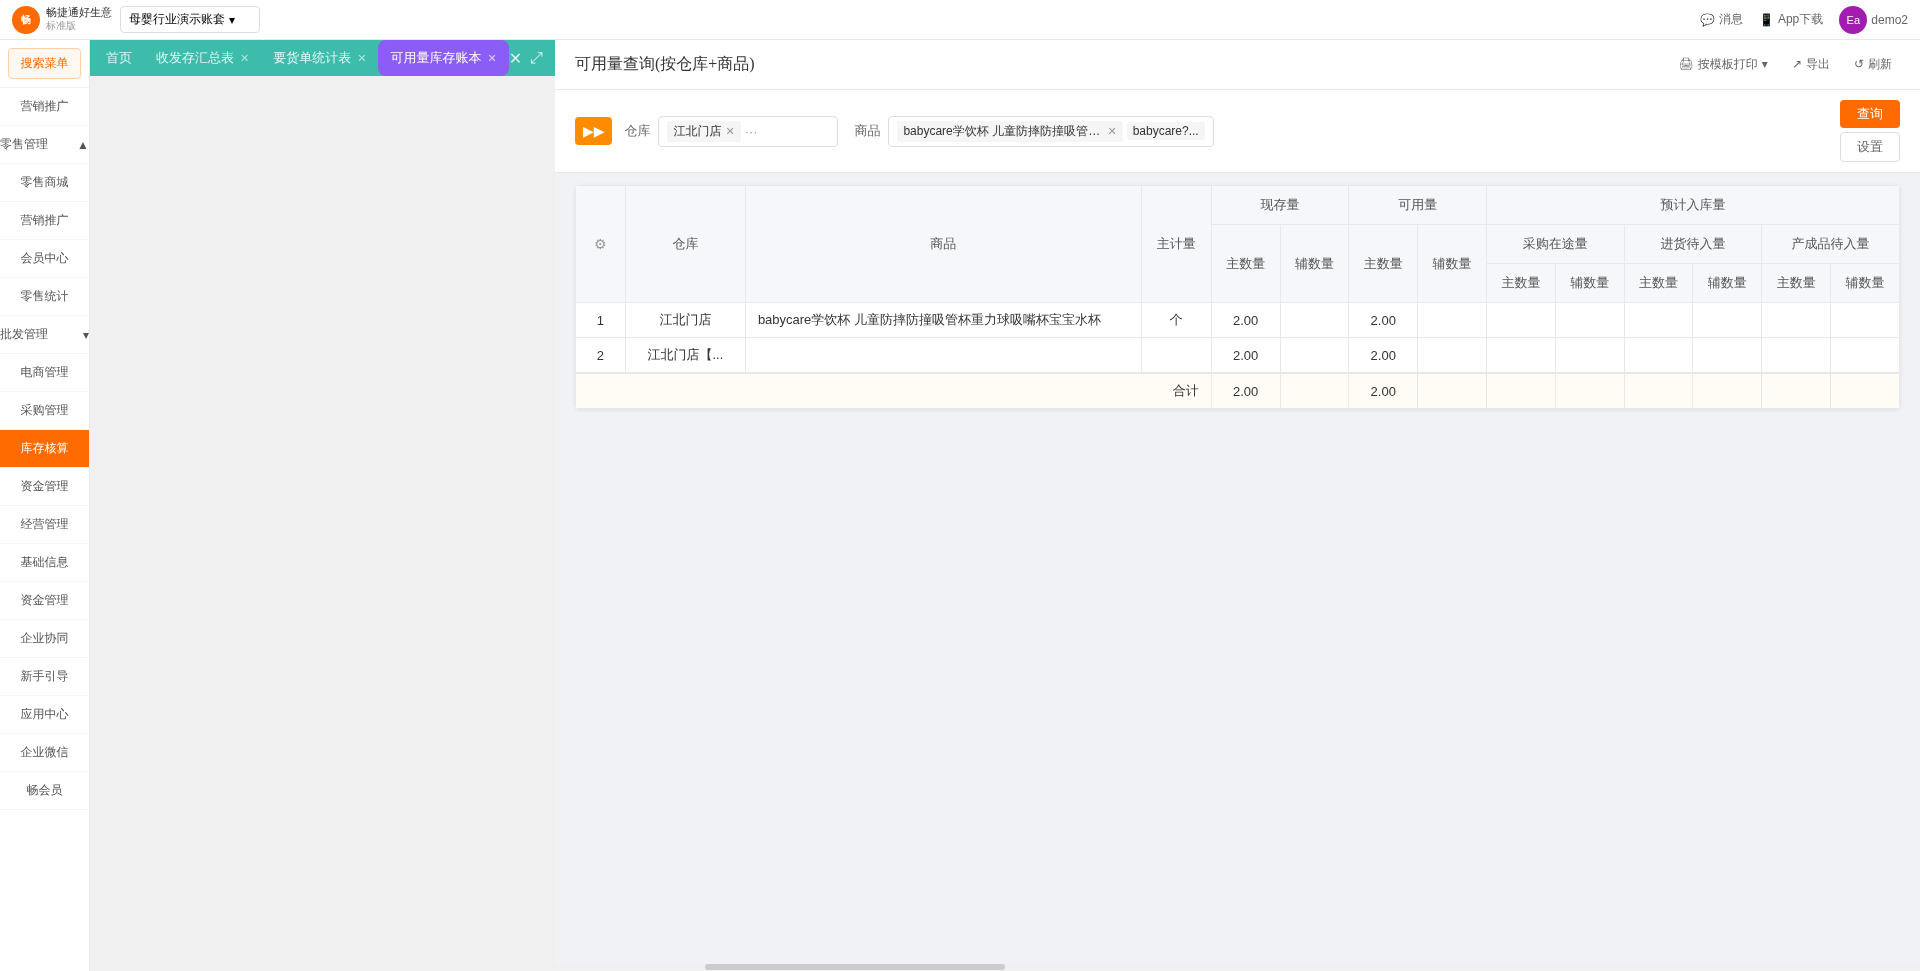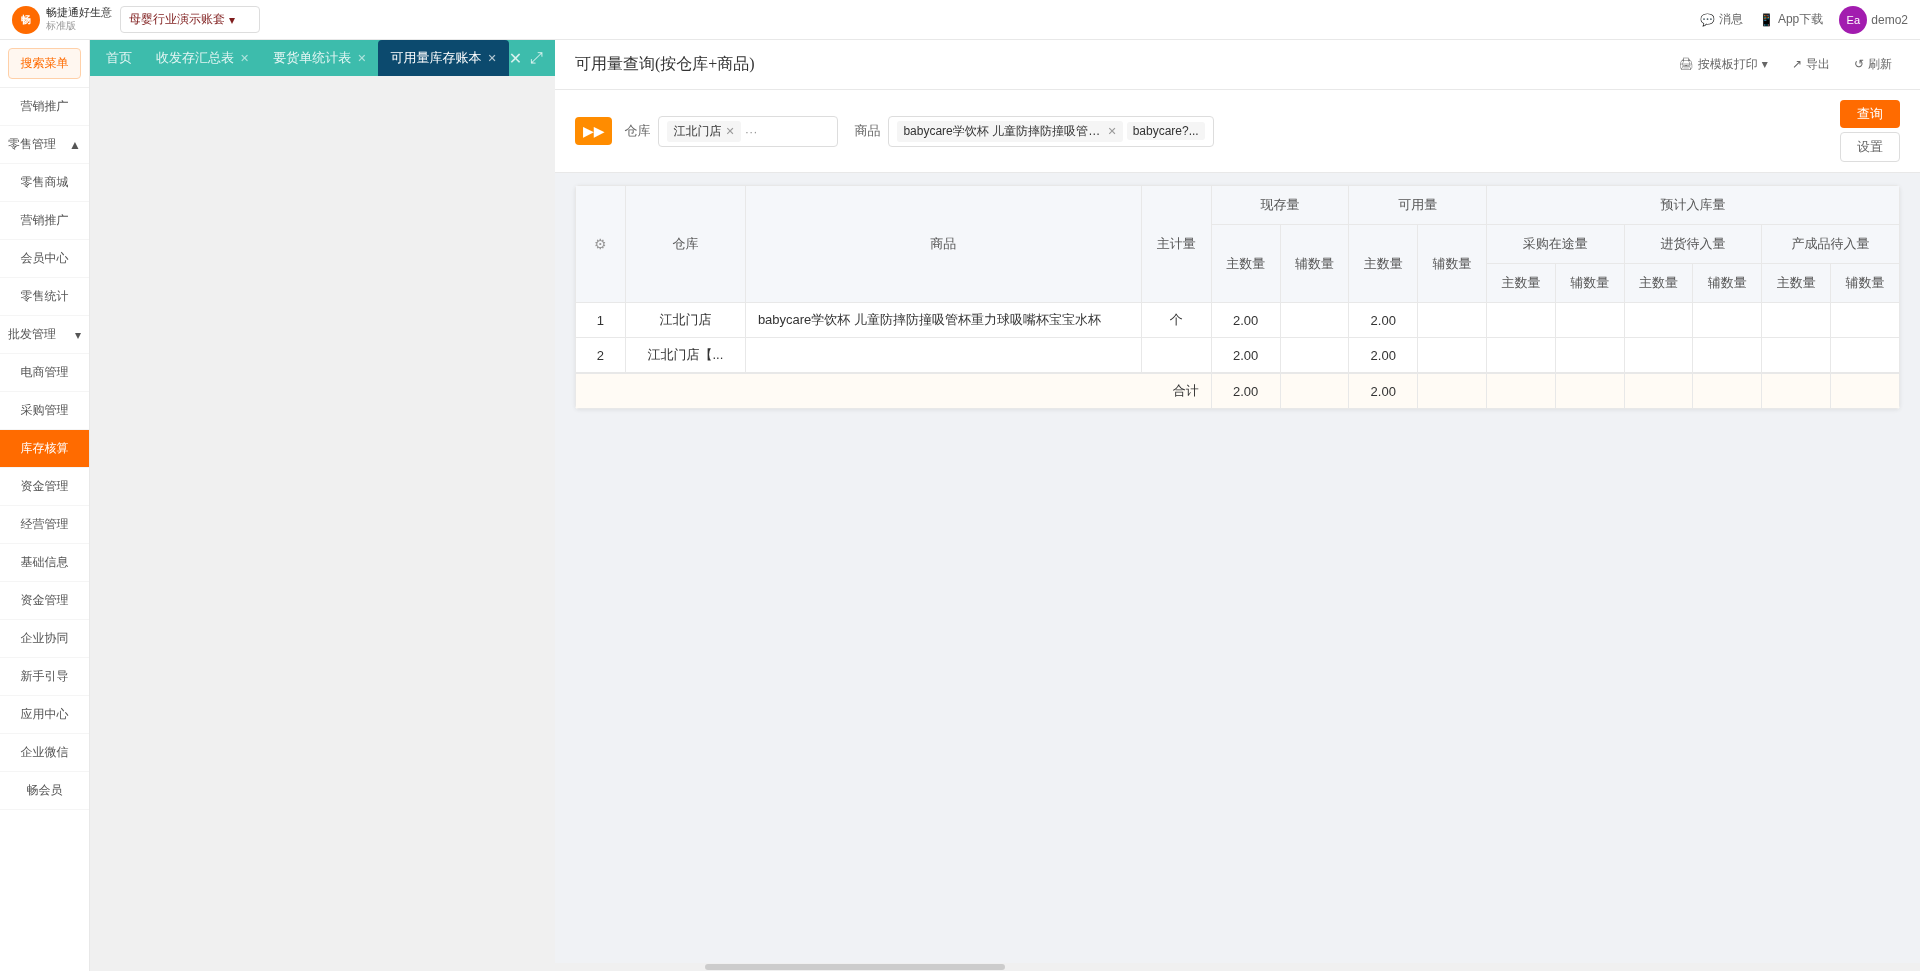--- a/index.html
+++ b/index.html
@@ -49,21 +49,21 @@
     }
     .industry-selector {
       display: flex;
       align-items: center;
       gap: 4px;
       padding: 4px 8px;
       border: 1px solid #ddd;
       border-radius: 4px;
       cursor: pointer;
       font-size: 12px;
-      color: #7f1d1d;
+      color: #000000;
       min-width: 140px;
     }
     .top-bar-right {
       display: flex;
       align-items: center;
       gap: 16px;
     }
     .top-bar-action {
       display: flex;
       align-items: center;
@@ -125,21 +125,21 @@
       border-bottom: 1px solid #f5f5f5;
     }
     .sidebar-nav-item.active {
       background: #ff6b00;
       color: white;
     }
     .sidebar-nav-item.has-arrow {
       display: flex;
       align-items: center;
       justify-content: space-between;
-      padding: 10px 8px;
+      padding: 10px 0;
     }
 
     
     .content-area {
       flex: 1;
       display: flex;
       flex-direction: row;
       overflow: hidden;
     }
 
@@ -158,22 +158,23 @@
       padding: 0 12px;
       height: 36px;
       font-size: 13px;
       color: rgba(255,255,255,0.85);
       cursor: pointer;
       gap: 6px;
       border-radius: 4px 4px 0 0;
       position: relative;
     }
     .tab-item.active {
-      background: #0c4a6e;
+      background: #8b5cf6;
       color: white;
+      border-radius: 8px;
     }
     .tab-item.home {
       background: transparent;
     }
     .tab-close {
       font-size: 11px;
       opacity: 0.7;
       cursor: pointer;
     }
     .tab-bar-right {

